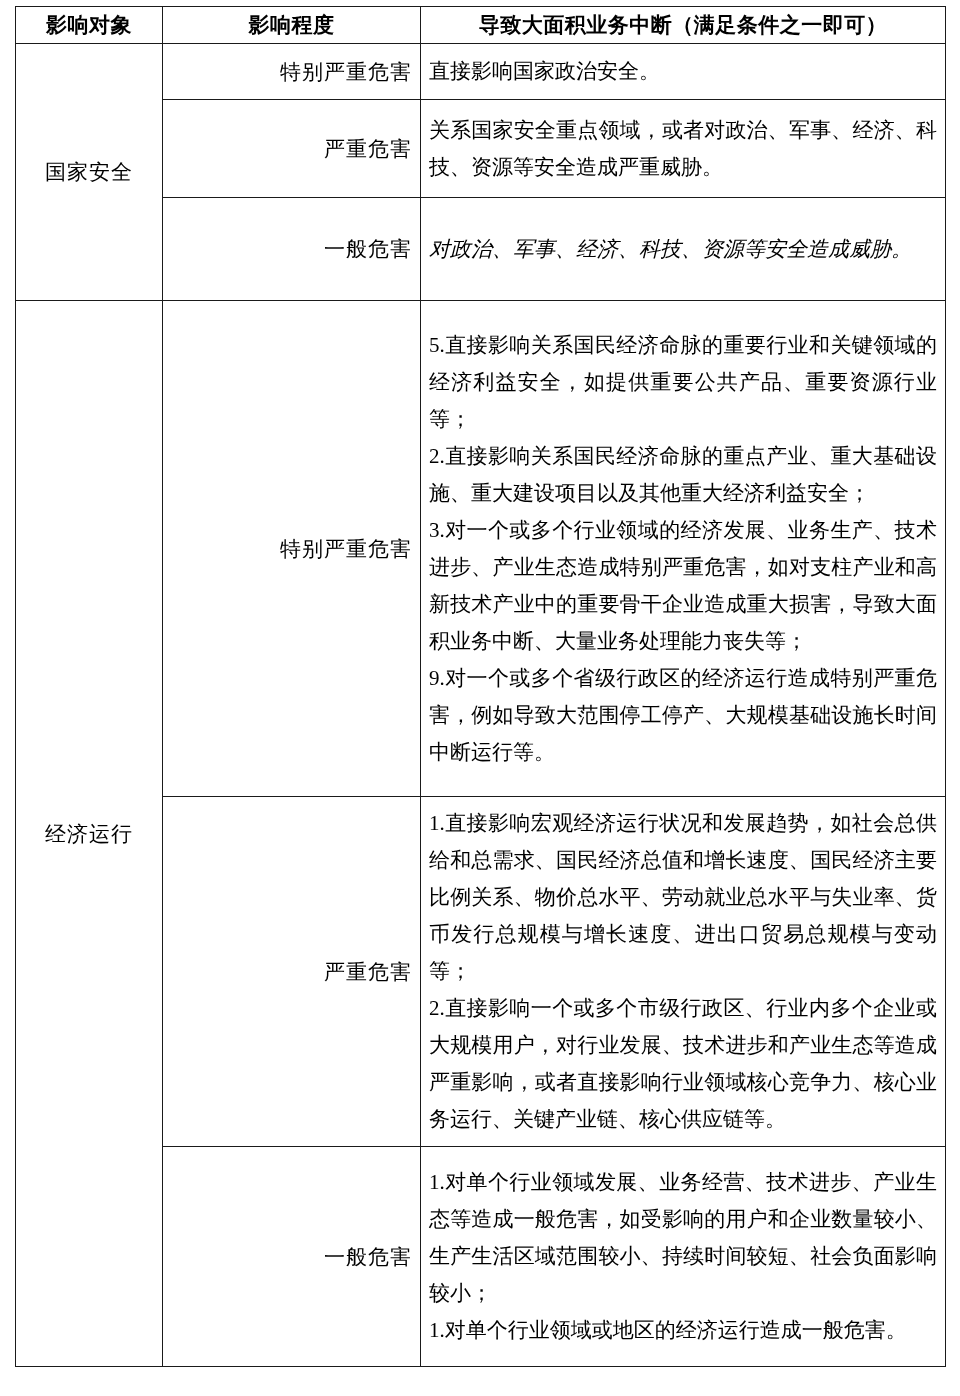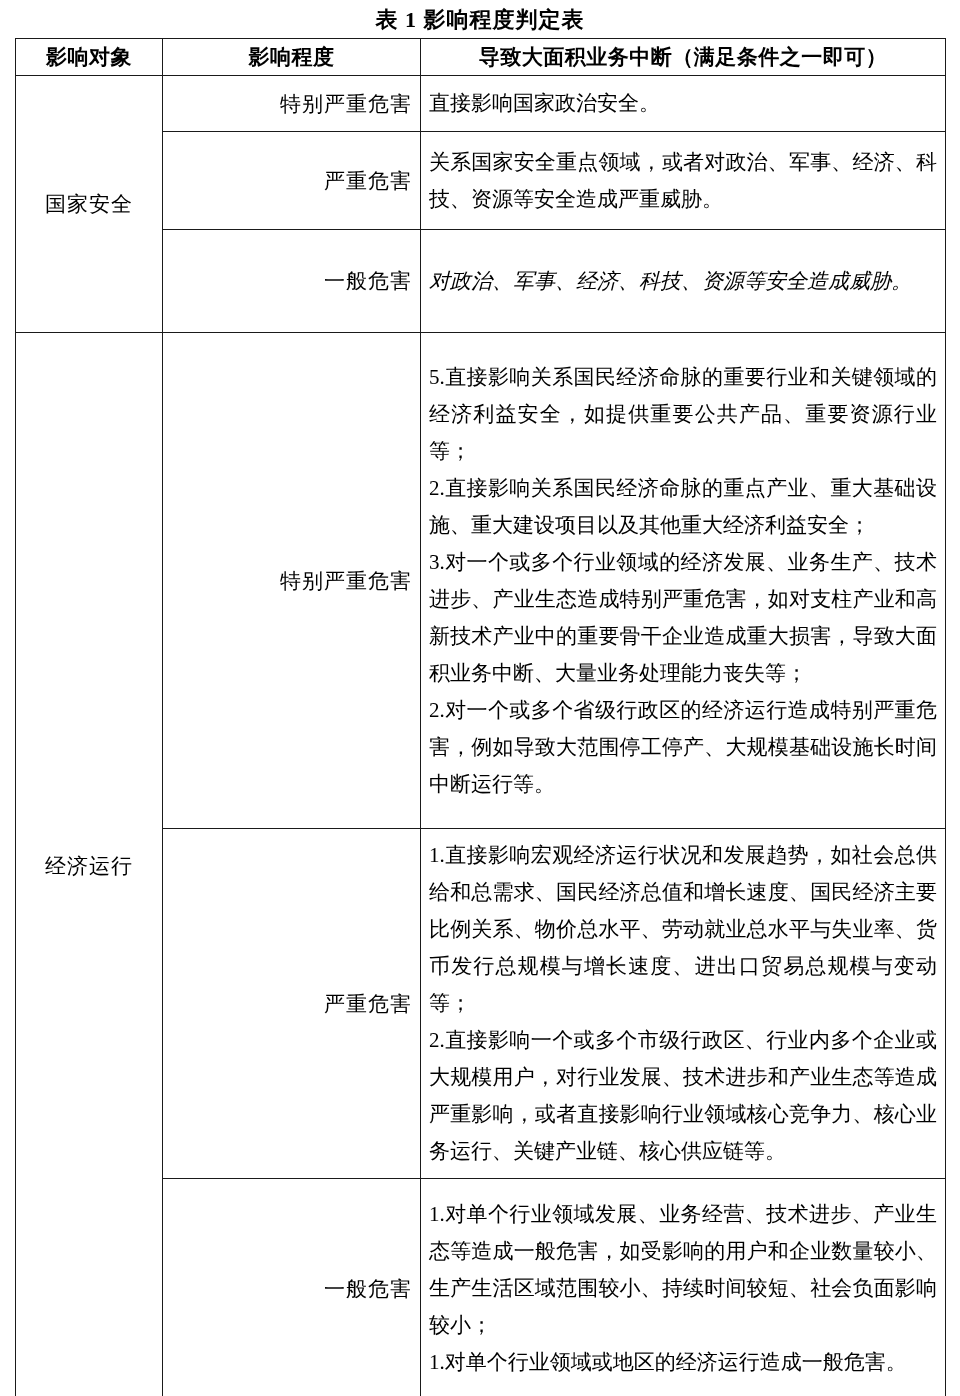--- a/index.html
+++ b/index.html
@@ -80,21 +80,20 @@
   tr.row-g1-r1 > td:last-child { height: 350px; }
   tr.row-g1-r2 > td:last-child { height: 220px; }
   col.c-object { width: 147px; }
   col.c-level  { width: 258px; }
   col.c-desc   { width: 525px; }
 </style>
 </head>
 <body>
 
 <div class="page">
-  <div class="doc-title">表 1 影响程度判定表</div>
 
   <table class="impact-table">
     <colgroup>
       <col class="c-object">
       <col class="c-level">
       <col class="c-desc">
     </colgroup>
     <thead>
       <tr>
         <th class="hdr">影响对象</th>
@@ -122,21 +121,21 @@
             <div class="desc-item">对政治、军事、经济、科技、资源等安全造成威胁。</div>
           </td>
         </tr>
         <tr class="row-g1-r0">
           <td class="obj-cell" rowspan="3">经济运行</td>
           <td class="level-cell">特别严重危害</td>
           <td class="desc-cell">
             <div class="desc-item">5.直接影响关系国民经济命脉的重要行业和关键领域的经济利益安全，如提供重要公共产品、重要资源行业等；</div>
             <div class="desc-item">2.直接影响关系国民经济命脉的重点产业、重大基础设施、重大建设项目以及其他重大经济利益安全；</div>
             <div class="desc-item">3.对一个或多个行业领域的经济发展、业务生产、技术进步、产业生态造成特别严重危害，如对支柱产业和高新技术产业中的重要骨干企业造成重大损害，导致大面积业务中断、大量业务处理能力丧失等；</div>
-            <div class="desc-item">2.对一个或多个省级行政区的经济运行造成特别严重危害，例如导致大范围停工停产、大规模基础设施长时间中断运行等。</div>
+            <div class="desc-item">9.对一个或多个省级行政区的经济运行造成特别严重危害，例如导致大范围停工停产、大规模基础设施长时间中断运行等。</div>
           </td>
         </tr>
         <tr class="row-g1-r1">
           <td class="level-cell">严重危害</td>
           <td class="desc-cell">
             <div class="desc-item">1.直接影响宏观经济运行状况和发展趋势，如社会总供给和总需求、国民经济总值和增长速度、国民经济主要比例关系、物价总水平、劳动就业总水平与失业率、货币发行总规模与增长速度、进出口贸易总规模与变动等；</div>
             <div class="desc-item">2.直接影响一个或多个市级行政区、行业内多个企业或大规模用户，对行业发展、技术进步和产业生态等造成严重影响，或者直接影响行业领域核心竞争力、核心业务运行、关键产业链、核心供应链等。</div>
           </td>
         </tr>
         <tr class="row-g1-r2">

